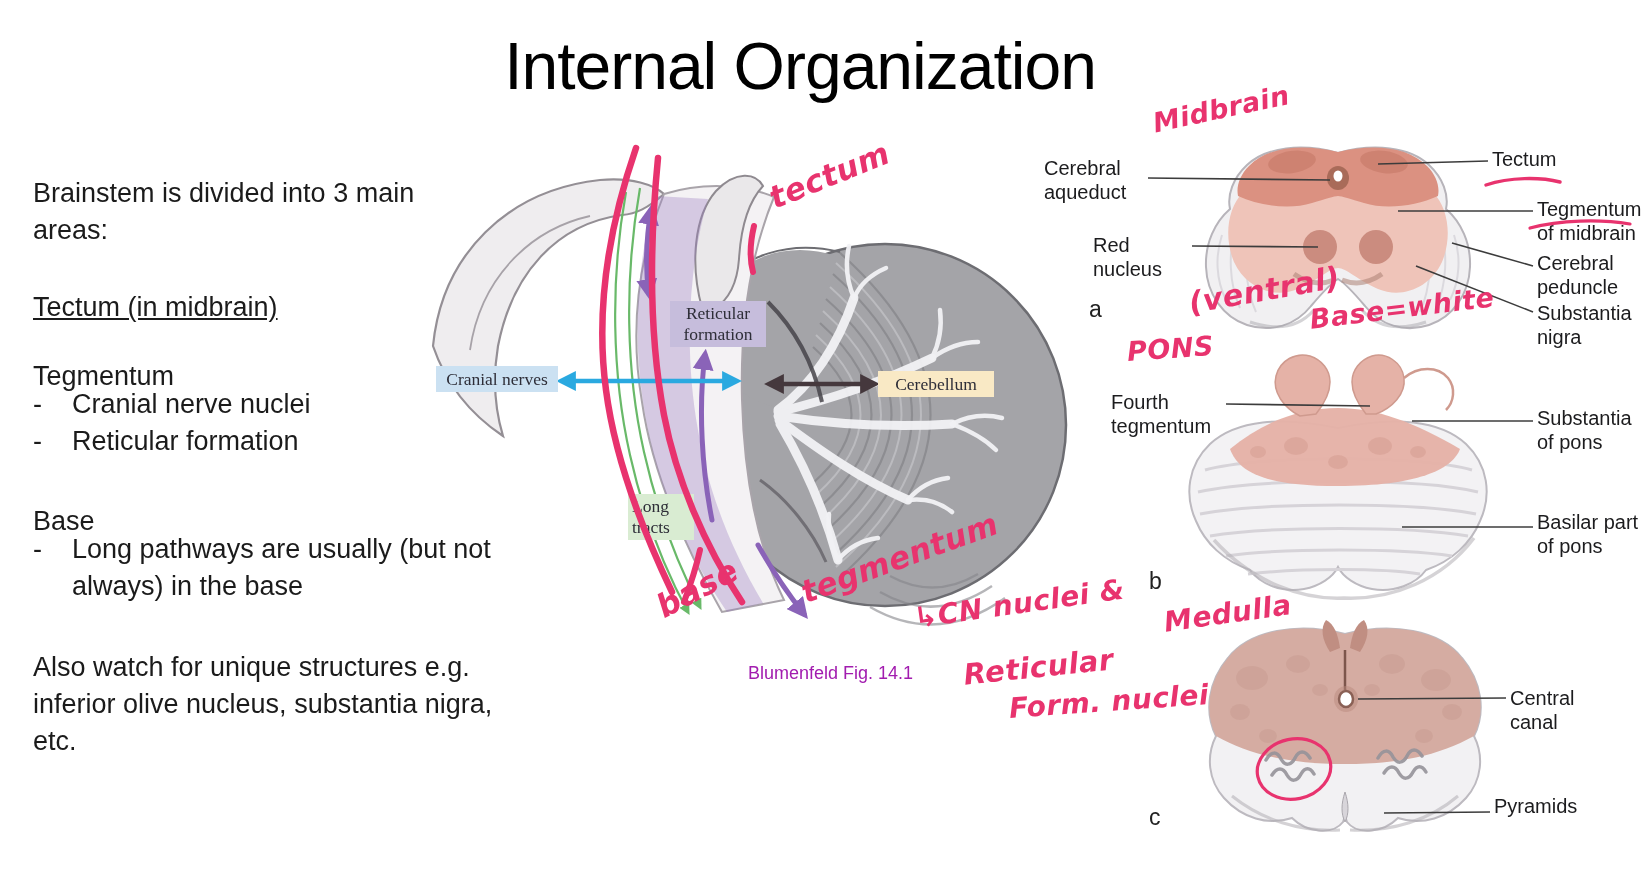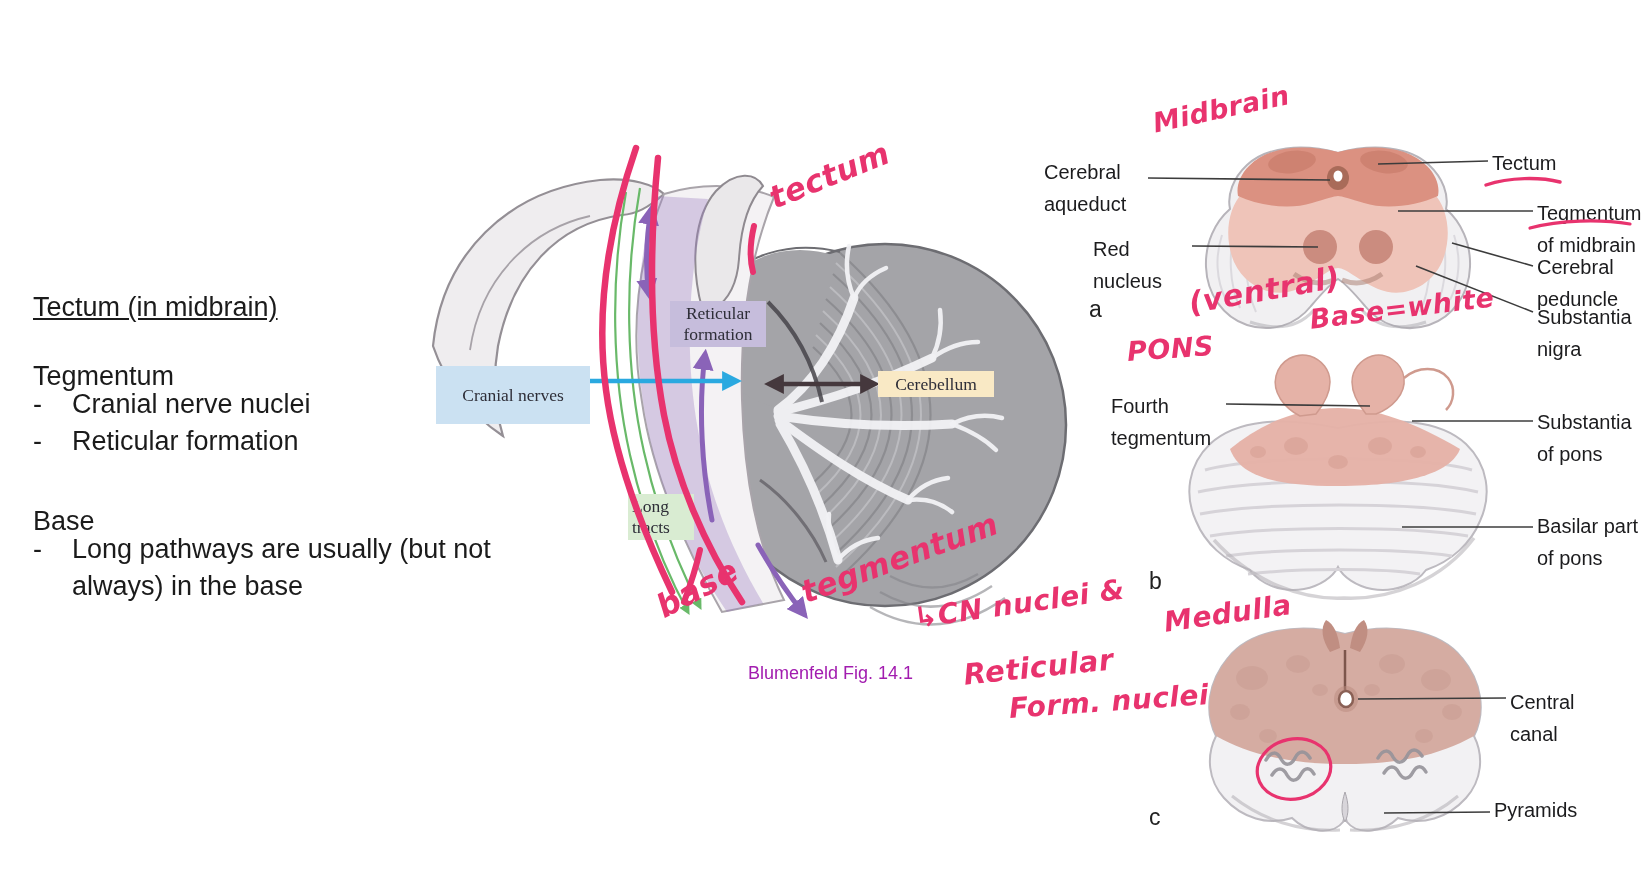--- a/index.html
+++ b/index.html
@@ -14,21 +14,21 @@
   .bullet-row .btxt{flex:1;}
   
   svg.layer{position:absolute;left:0;top:0;width:1648px;height:872px;}
   .art{z-index:1;}
   .inktop{z-index:5;pointer-events:none;}
   
   .figlabel{position:absolute;z-index:4;font-family:"Liberation Serif",serif;
             font-size:17.5px;line-height:21px;color:#2e2e38;text-align:center;padding:2px 4px;}
   .caption{position:absolute;left:748px;top:663px;z-index:4;font-size:18px;color:#a21caf;}
   
-  .anno{position:absolute;z-index:4;font-size:20px;line-height:32px;color:#1c1c1e;}
+  .anno{position:absolute;z-index:4;font-size:20px;line-height:24px;color:#1c1c1e;}
   .letter{position:absolute;z-index:4;font-size:23px;color:#222;}
   
   .hw{position:absolute;z-index:6;color:#e8336e;font-family:"DejaVu Sans",sans-serif;
       font-style:italic;font-weight:bold;letter-spacing:.5px;transform-origin:left top;white-space:nowrap;}
 </style>
 </head>
 <body>
 
 <div class="slide">
 
@@ -210,39 +210,42 @@
       <path d="M 1452 243 L 1533 266"></path>
         <path d="M 1416 266 L 1533 312"></path>
       <path d="M 1226 404 L 1370 406"></path>
         <path d="M 1412 421 L 1533 421"></path>
       <path d="M 1402 527 L 1533 527"></path>
         <path d="M 1358 699 L 1506 698"></path>
       <path d="M 1384 813 L 1490 812"></path>
     </g>
   </svg>
 
-
+  <div class="title">Internal Organization</div>
+
+  <p class="lp" style="top:148px;width:420px;">Brainstem is divided into 3 main areas:</p>
   <p class="lp" style="top:262px;text-decoration:underline;">Tectum (in midbrain)</p>
   <p class="lp" style="top:331px;">Tegmentum</p>
   <div class="bullet-row" style="top:386px;width:460px;">
     <span class="dash">-</span>
     <span class="btxt">Cranial nerve nuclei</span>
   </div>
   <div class="bullet-row" style="top:423px;width:460px;">
     <span class="dash">-</span>
     <span class="btxt">Reticular formation</span>
   </div>
   <p class="lp" style="top:476px;">Base</p>
   <div class="bullet-row" style="top:531px;width:478px;">
     <span class="dash">-</span>
     <span class="btxt">Long pathways are usually (but not always) in the base</span>
   </div>
+  <p class="lp" style="top:622px;width:470px;">Also watch for unique structures e.g. inferior olive nucleus, substantia nigra, etc.</p>
 
   <div class="figlabel" style="left:670px;top:301px;width:88px;background:#c6bddc;">Reticular formation</div>
-  <div class="figlabel" style="left:436px;top:366px;width:122px;background:#cbe1f2;line-height:26px;padding:16px;">Cranial nerves</div>
+  <div class="figlabel" style="left:436px;top:366px;width:122px;background:#cbe1f2;line-height:26px;padding:0;">Cranial nerves</div>
   <div class="figlabel" style="left:878px;top:371px;width:116px;background:#f9e9c5;line-height:26px;padding:0;">Cerebellum</div>
   <div class="figlabel" style="left:628px;top:450px;width:58px;background:#d9ecd2;text-align:left;margin-top:44px;">Long tracts</div>
   <div class="caption">Blumenfeld Fig. 14.1</div>
 
   <div class="anno" style="left:1044px;top:156px;width:102px;">Cerebral aqueduct</div>
   <div class="anno" style="left:1093px;top:233px;width:84px;">Red nucleus</div>
   <div class="anno" style="left:1492px;top:147px;width:120px;">Tectum</div>
   <div class="anno" style="left:1537px;top:197px;width:108px;">Tegmentum of midbrain</div>
   <div class="anno" style="left:1537px;top:251px;width:100px;">Cerebral peduncle</div>
   <div class="anno" style="left:1537px;top:301px;width:108px;">Substantia nigra</div>

